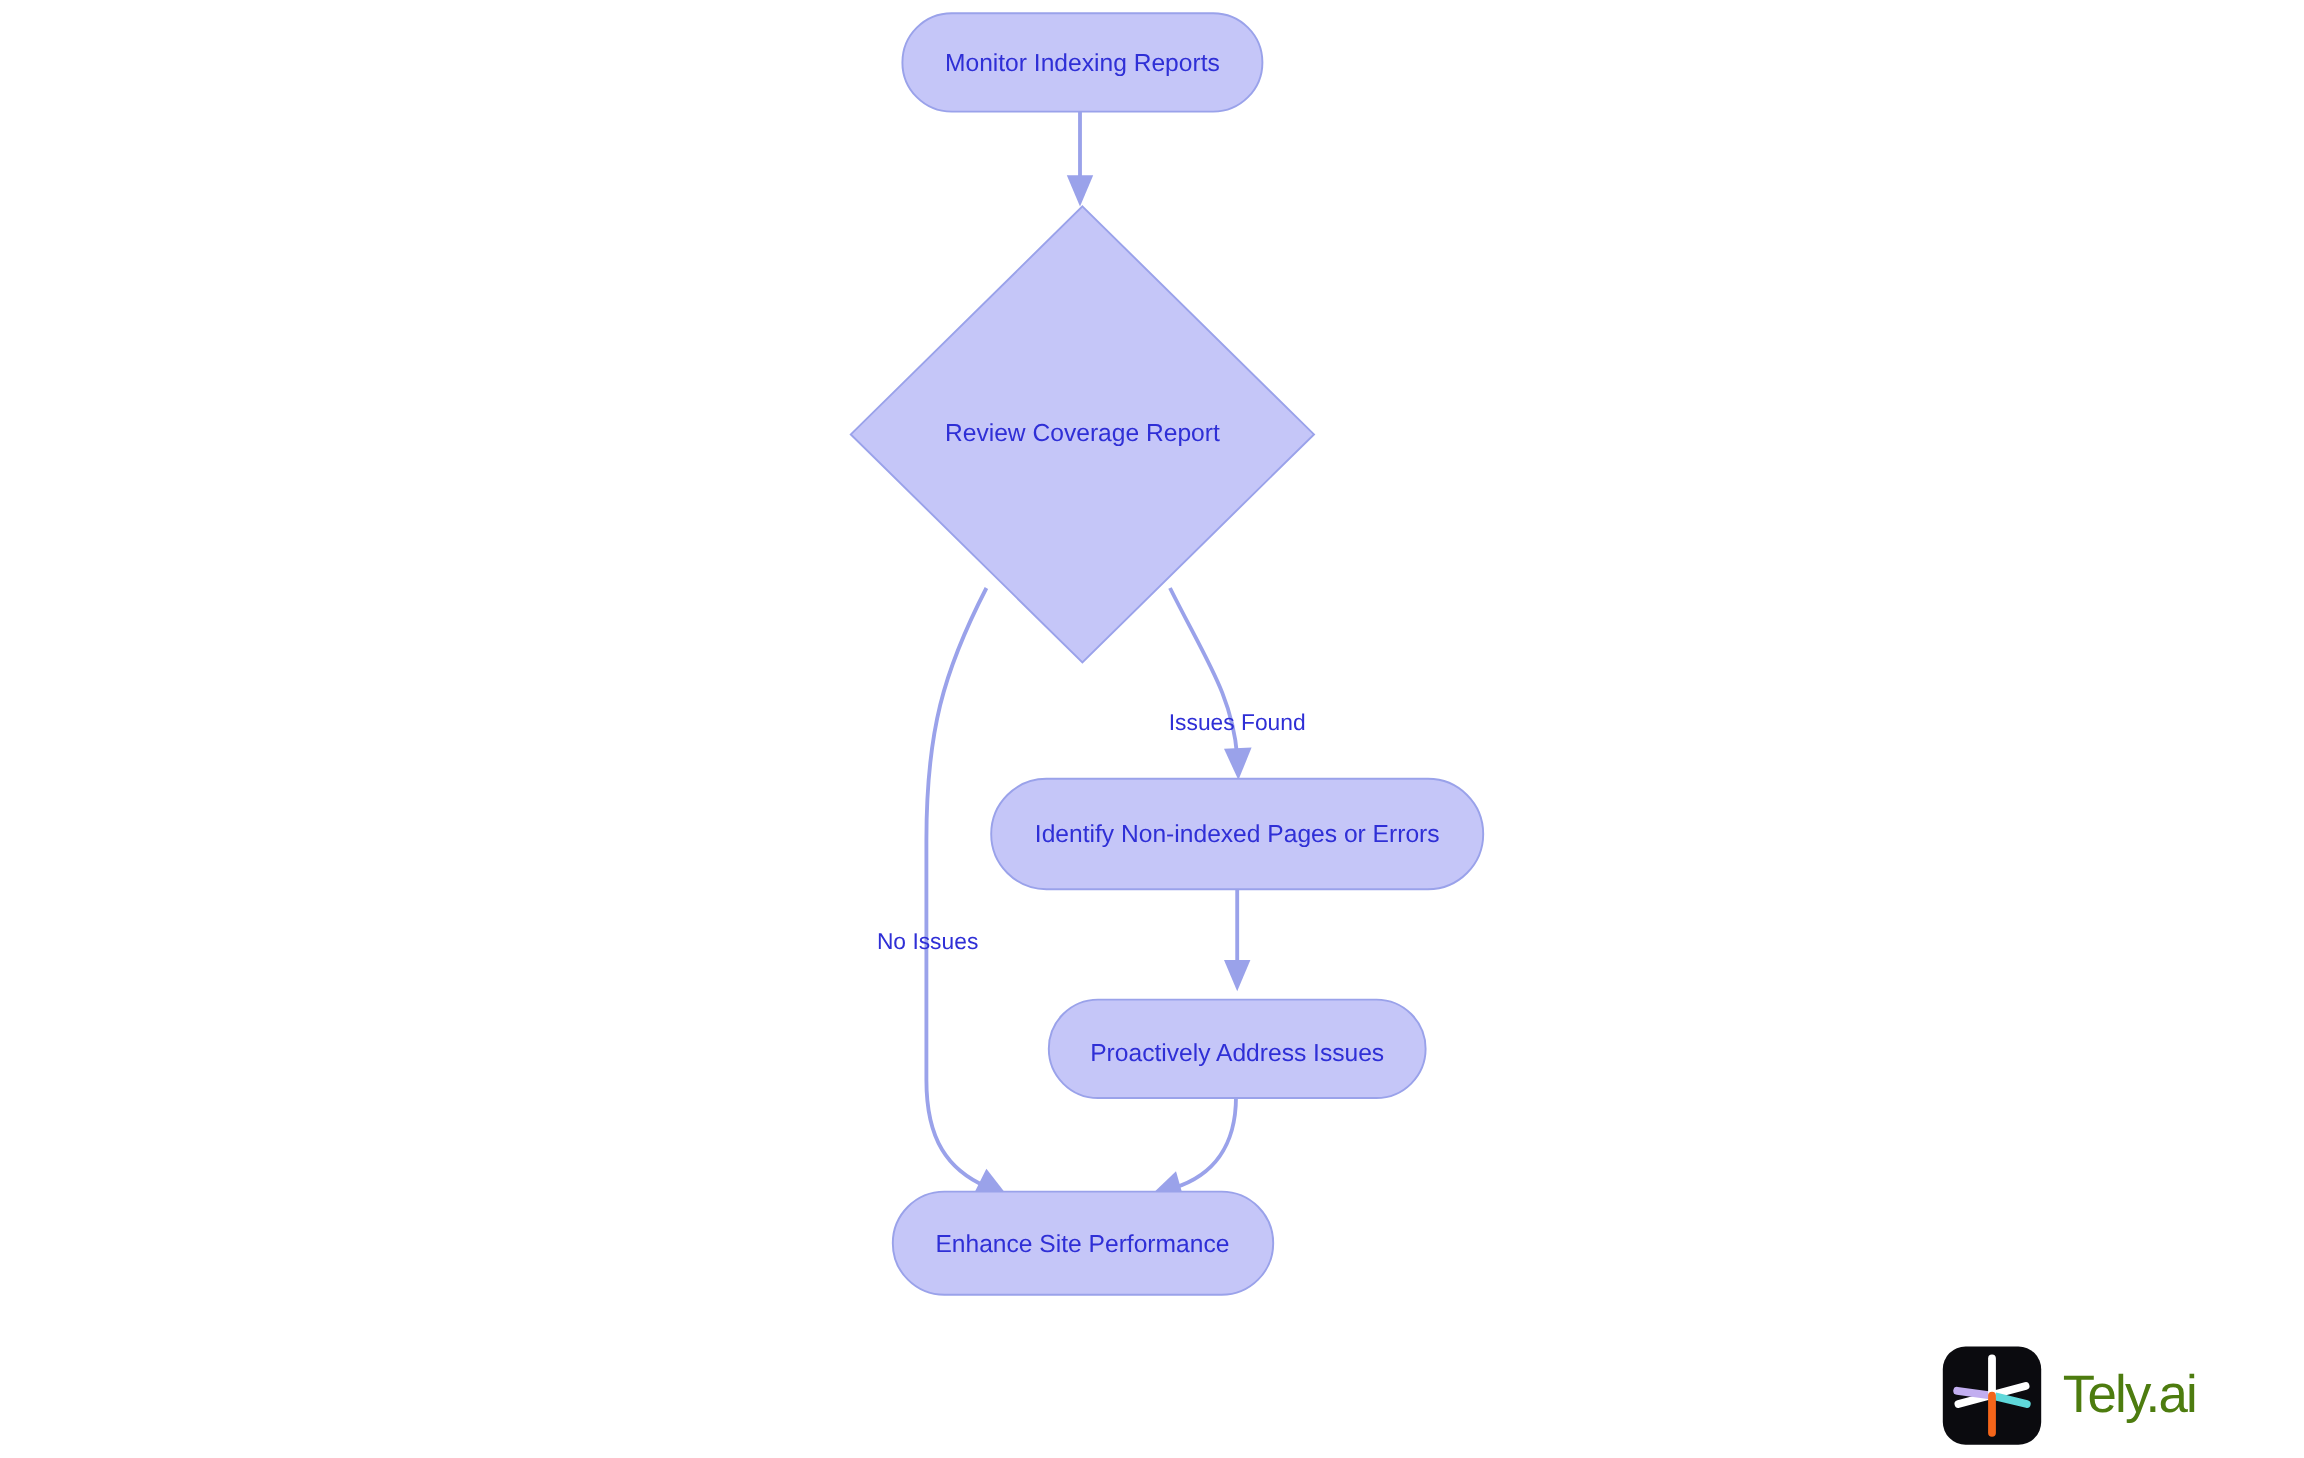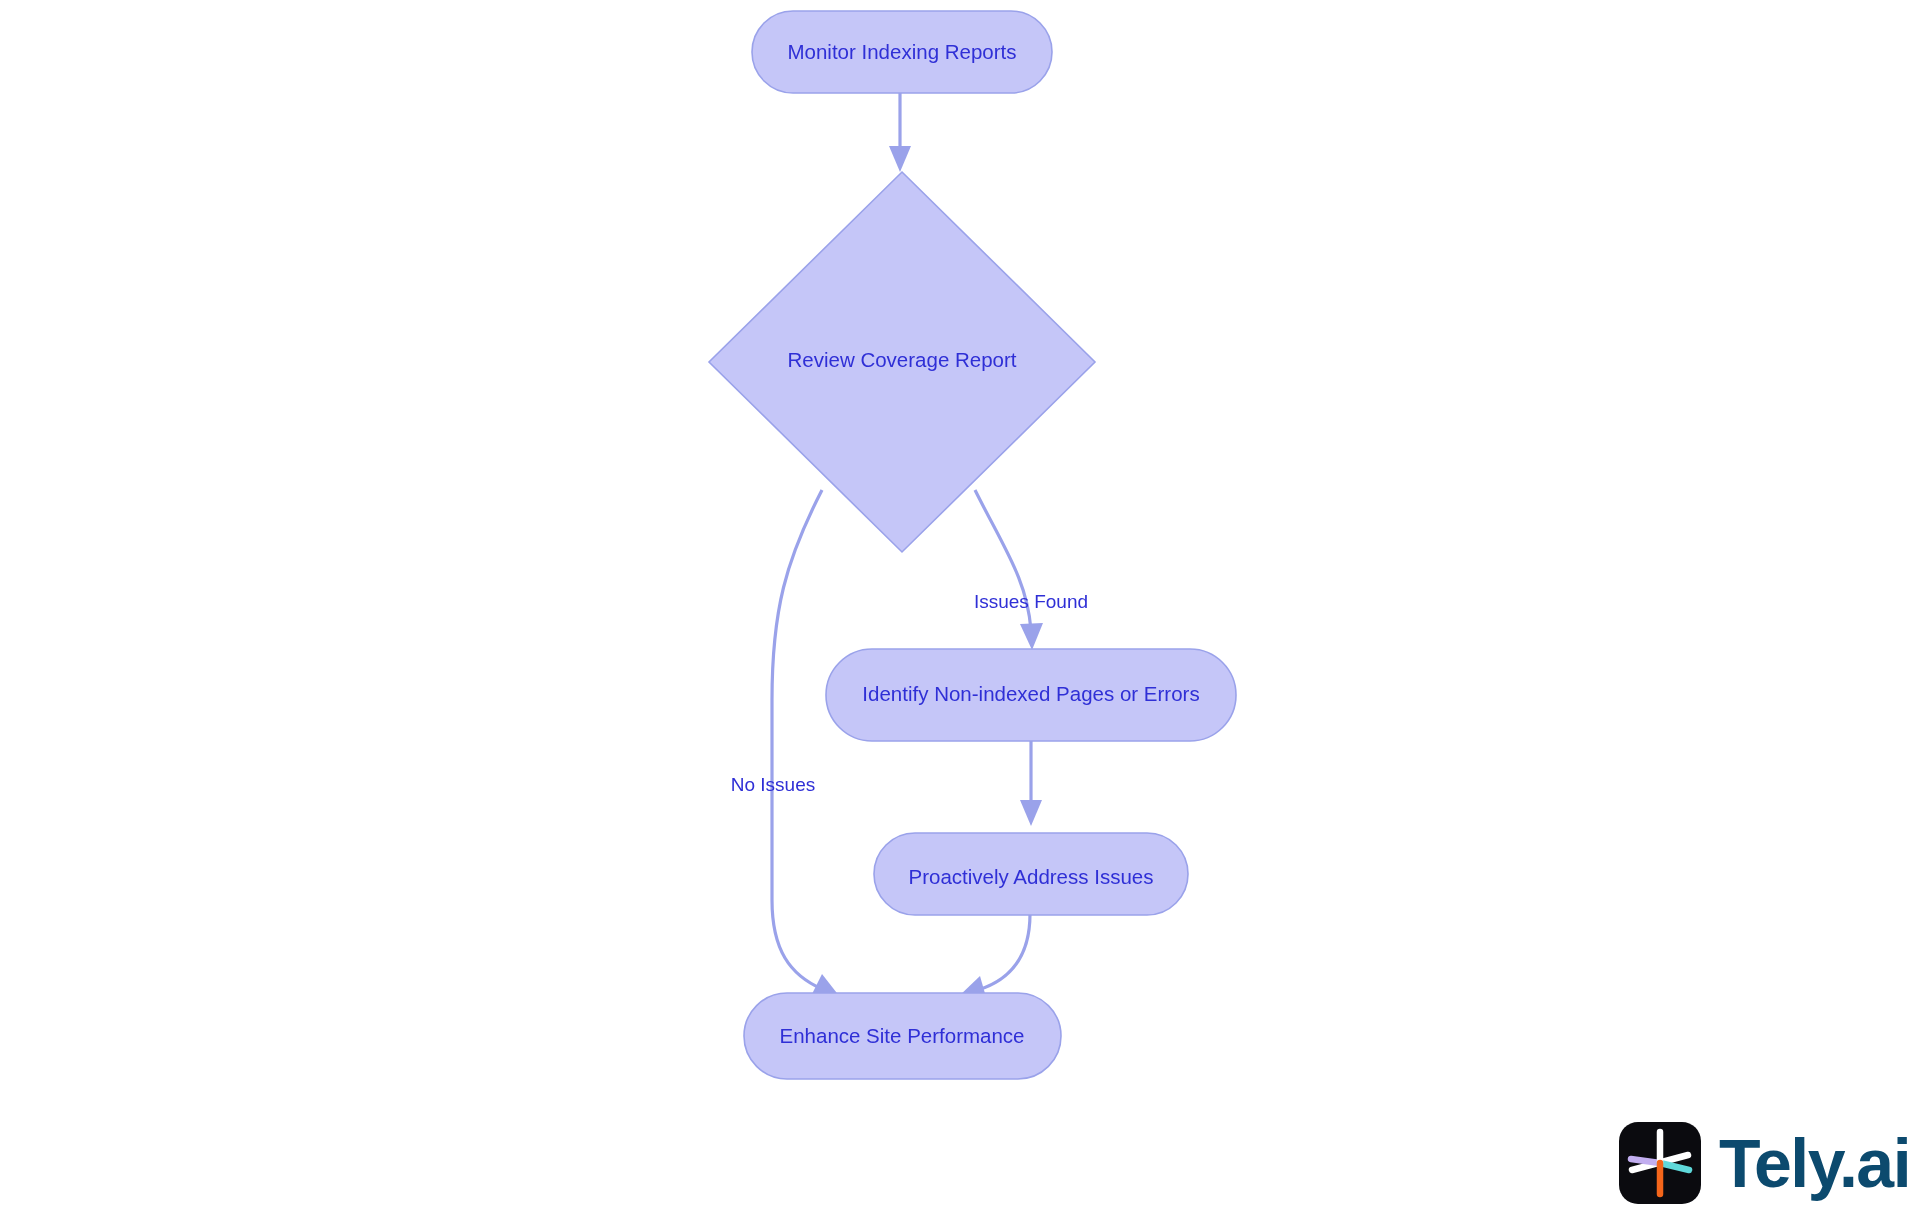--- a/index.html
+++ b/index.html
@@ -65,24 +65,24 @@
   #brand-mark {
     width: 82px;
     height: 82px;
     border-radius: 19px;
     background: #0b0b0f;
     position: relative;
     flex: 0 0 auto;
   }
   #brand-wordmark {
     font-family: "Liberation Sans", "DejaVu Sans", sans-serif;
-    font-size: 68px;
-    font-weight: 700;
+    font-size: 44px;
+    font-weight: 400;
     letter-spacing: -1.5px;
-    color: #0c4a6e;
+    color: #4d7c0f;
     line-height: 1;
     white-space: nowrap;
   }
 </style>
 </head>
 <body>
 
 <svg id="flow-canvas" viewBox="0 0 1920 1215">
 
   <g>

